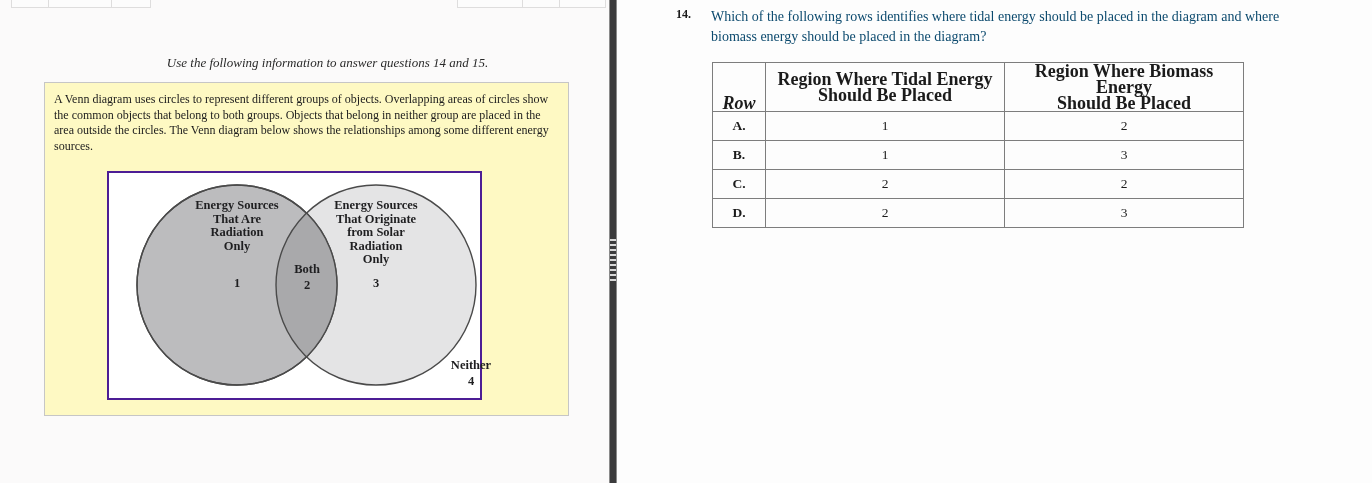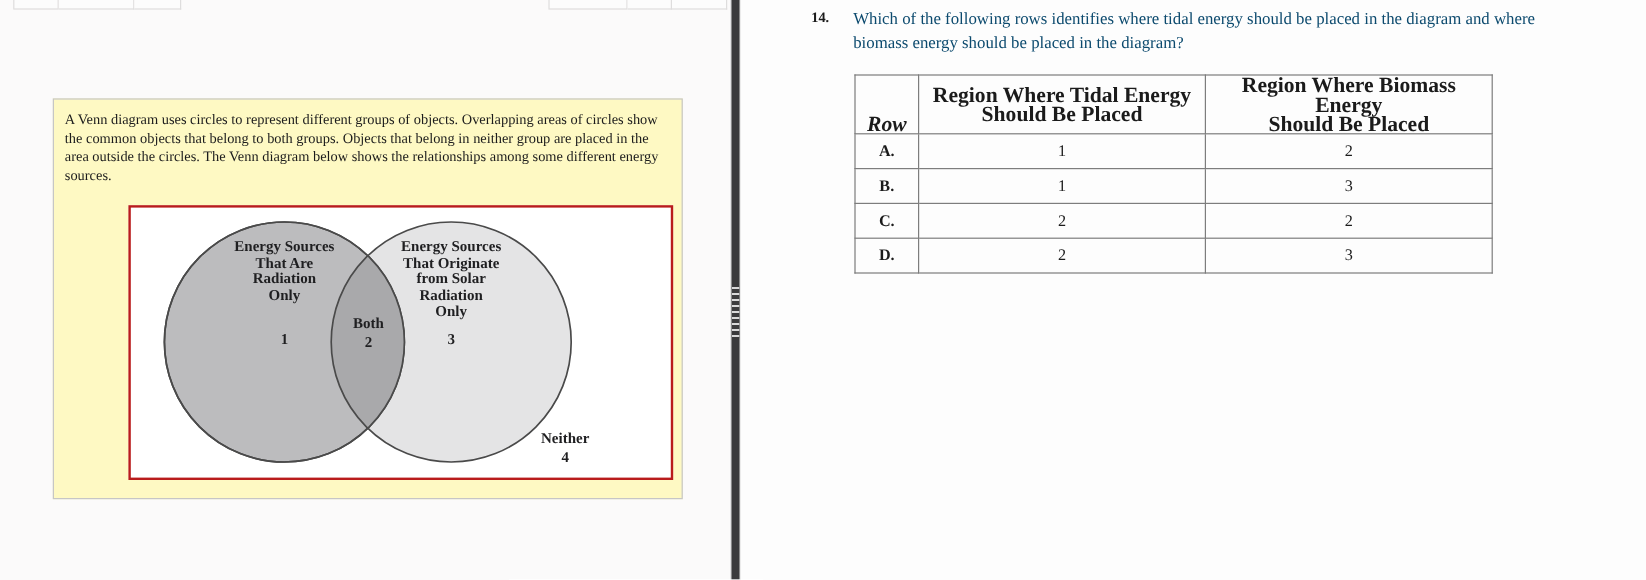--- a/index.html
+++ b/index.html
@@ -24,22 +24,22 @@
   
   .instruction{position:absolute;left:70px;top:55px;width:515px;text-align:center;
                font-style:italic;font-size:13px;color:#2a2a2a;}
 
   
   .info-box{position:absolute;left:44px;top:82px;width:525px;height:334px;
             border:1px solid #c6c6c6;background:#fef9c3;box-sizing:border-box;}
   .intro{margin:0;padding:9px 9px 0 9px;width:505px;box-sizing:content-box;
          font-size:12px;line-height:15.5px;color:#1c1c1c;}
 
-  .venn-box{position:absolute;left:62px;top:88px;width:454px;height:229px;
-            border:2px solid #b91c1c;background:#fff;box-sizing:border-box;}
+  .venn-box{position:absolute;left:62px;top:88px;width:375px;height:229px;
+            border:2px solid #4c1d95;background:#fff;box-sizing:border-box;}
   .venn-box svg{position:absolute;left:0;top:0;}
   .vtext{position:absolute;text-align:center;font-weight:bold;font-size:12.5px;
          line-height:13.5px;color:#1f1f21;}
   .v-left-label{left:38px;top:26px;width:180px;}
   .v-right-label{left:177px;top:26px;width:180px;}
   .v-both{left:158px;top:88px;width:80px;line-height:16px;}
   .v-num1{left:88px;top:104px;width:80px;}
   .v-num3{left:227px;top:104px;width:80px;}
   .v-neither{left:302px;top:184px;width:120px;line-height:16px;}
 
@@ -78,20 +78,21 @@
       <div class="cell c1"></div>
       <div class="cell c2"></div>
       <div class="cell c3"></div>
     </div>
     <div class="frag frag2">
       <div class="cell c1"></div>
       <div class="cell c2"></div>
       <div class="cell c3"></div>
     </div>
 
+    <div class="instruction">Use the following information to answer questions 14 and 15.</div>
 
     <div class="info-box">
       <p class="intro">A Venn diagram uses circles to represent different groups of objects. Overlapping areas of circles show the common objects that belong to both groups. Objects that belong in neither group are placed in the area outside the circles. The Venn diagram below shows the relationships among some different energy sources.</p>
 
       <div class="venn-box">
         <svg width="393" height="225" viewBox="0 0 393 225">
           <defs>
             <clipPath id="clipLeft">
                 <circle cx="128" cy="112" r="100"></circle>
               </clipPath>

